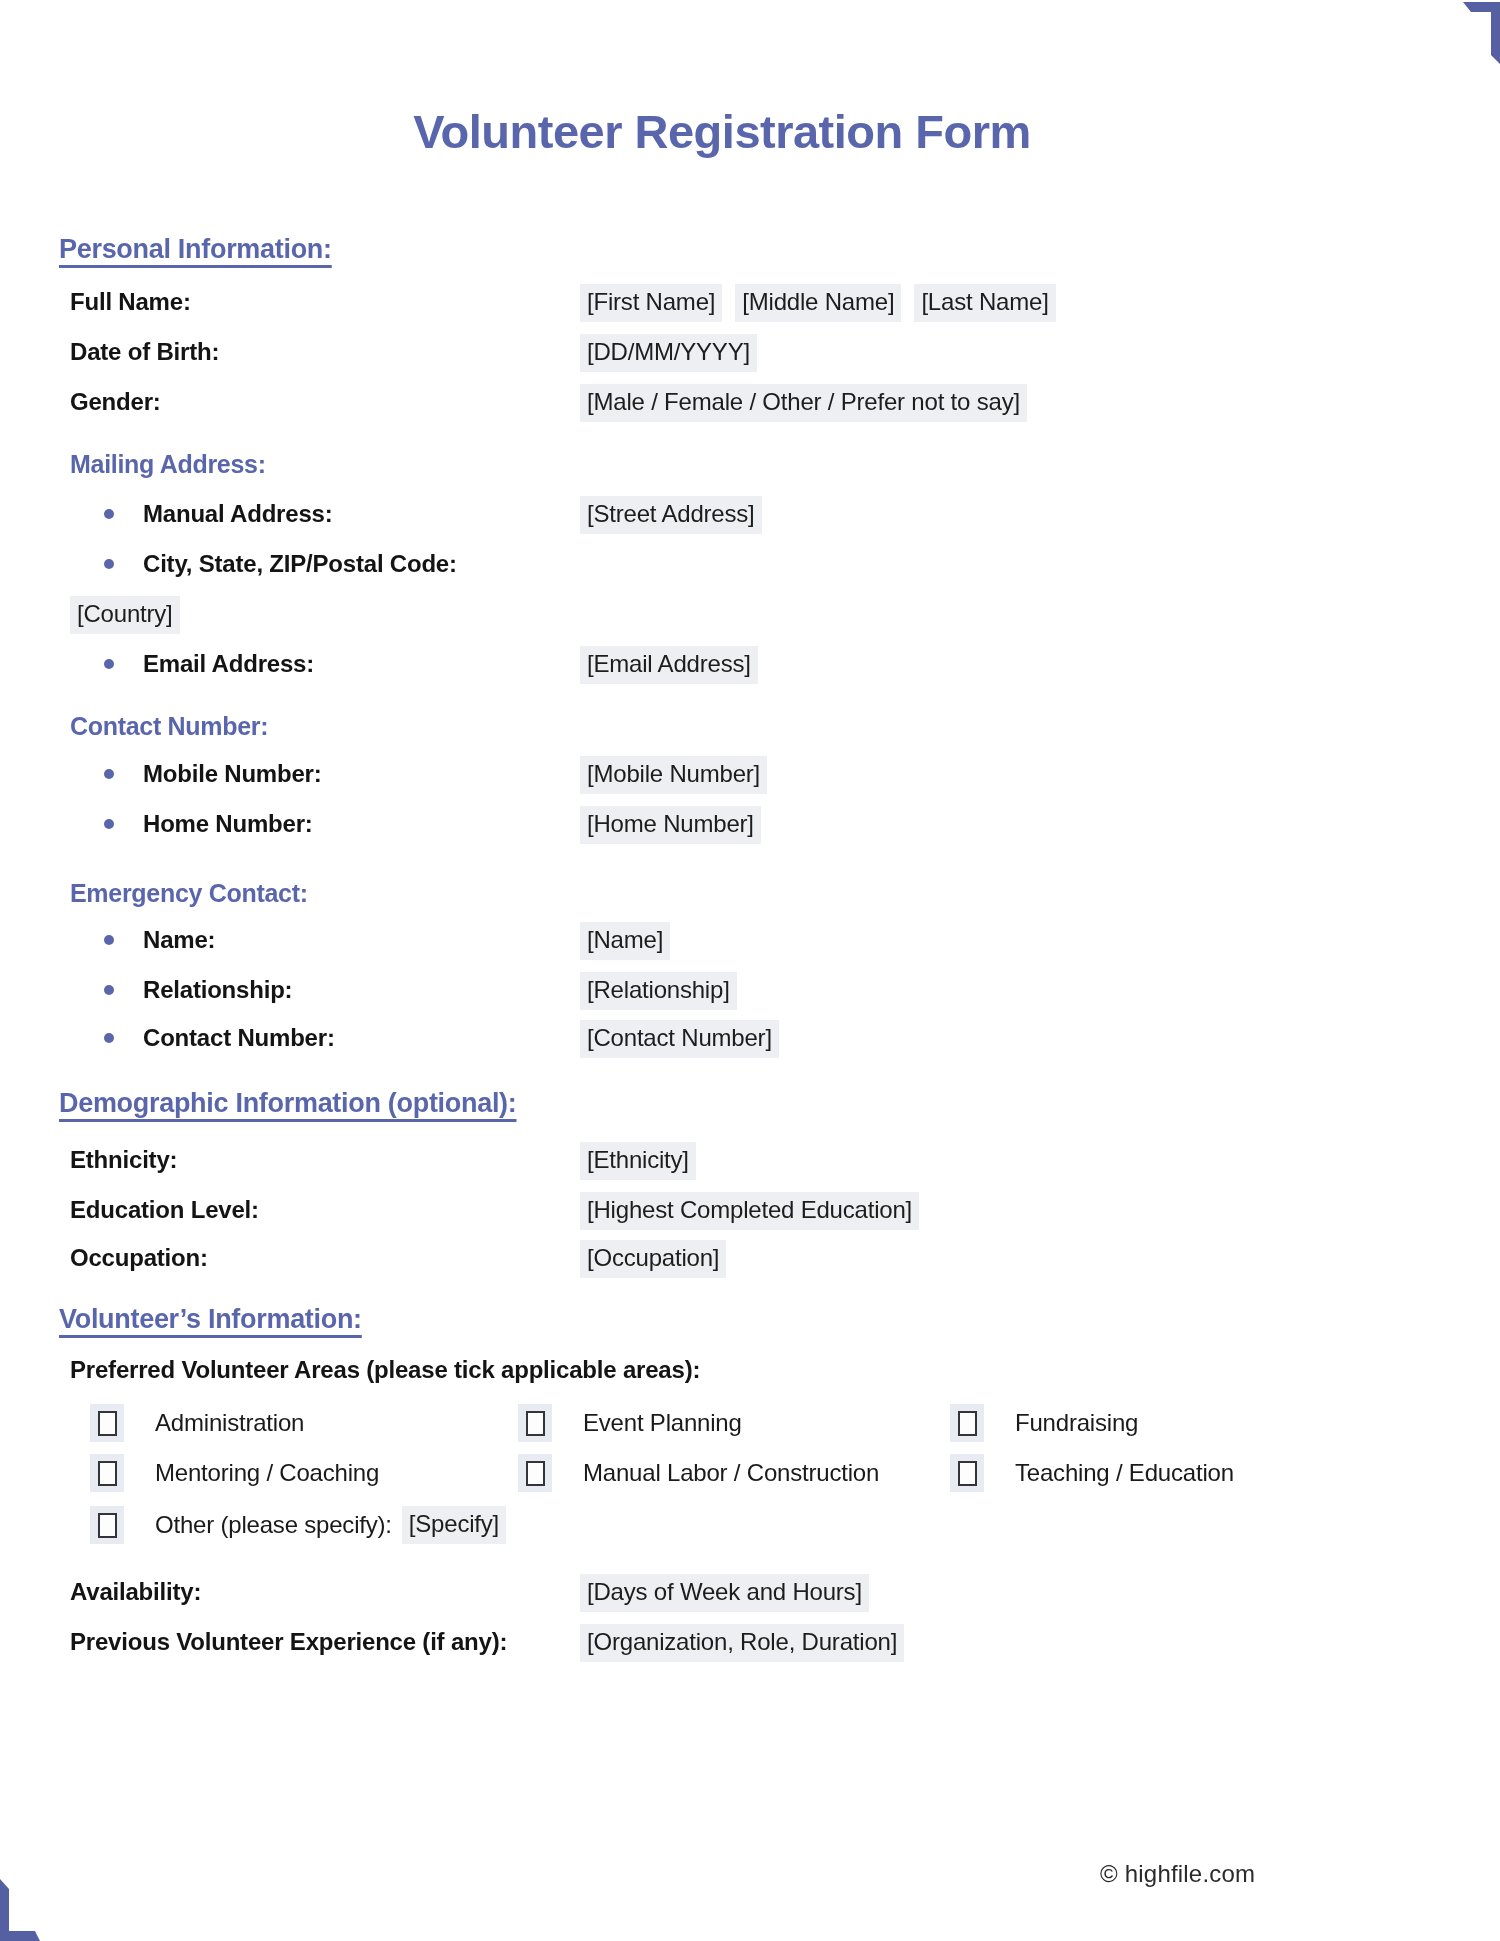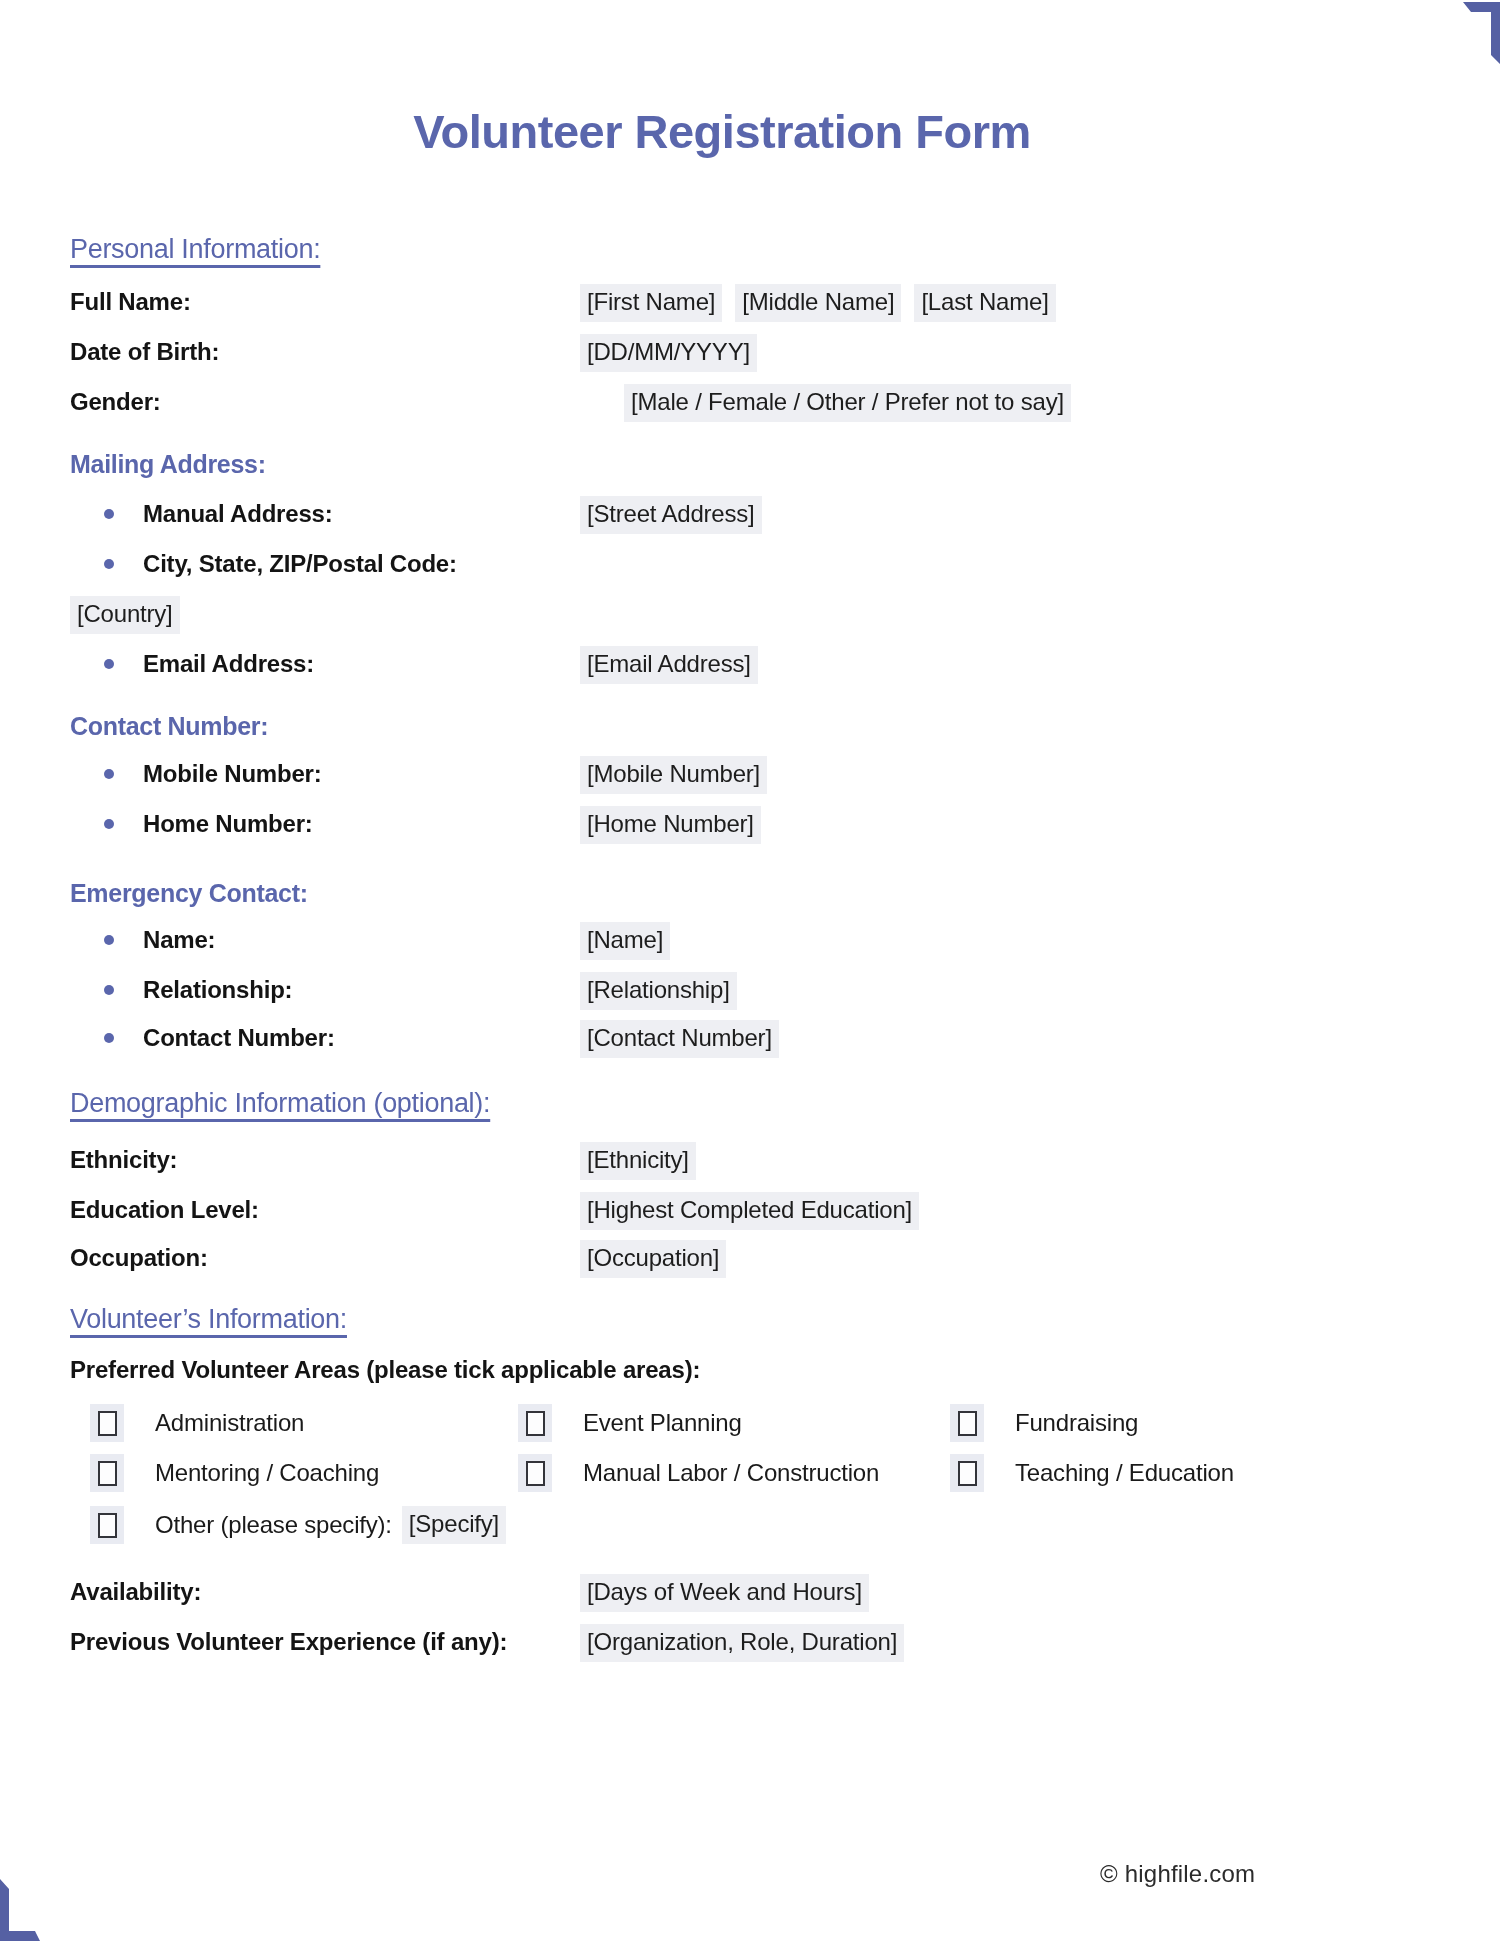--- a/index.html
+++ b/index.html
@@ -14,22 +14,22 @@
   body{
     width:1500px;height:1941px;position:relative;overflow:hidden;
     font-family:"Liberation Sans","DejaVu Sans",sans-serif;
     color:var(--ink);
   }
   .page-title{
     position:absolute;top:104px;left:0;width:1444px;text-align:center;
     font-size:47px;font-weight:700;color:var(--accent);letter-spacing:-0.5px;
   }
   .sec-heading{
-    position:absolute;left:70px;
-    font-size:27px;font-weight:400;color:var(--accent);letter-spacing:-0.3px;
+    position:absolute;left:59px;
+    font-size:27px;font-weight:700;color:var(--accent);letter-spacing:-0.3px;
     text-decoration:underline;text-decoration-thickness:3px;text-underline-offset:7px;
     text-decoration-color:var(--accent);
   }
   .sub-heading{
     position:absolute;left:70px;
     font-size:25px;font-weight:700;color:var(--accent);letter-spacing:-0.3px;
   }
   .field-row{
     position:absolute;left:70px;width:1380px;display:flex;align-items:flex-start;
     font-size:24px;line-height:36px;letter-spacing:-0.2px;
@@ -93,21 +93,21 @@
   </div>
 </div>
 
 <div class="field-row" style="top:334px;">
   <div class="fr-label">Date of Birth:</div>
   <div class="fr-values">
       <span class="ph">[DD/MM/YYYY]</span>
     </div>
 </div>
 
-<div class="field-row" style="top:384px;gap:44px;">
+<div class="field-row" style="top:384px;">
   <div class="fr-label">Gender:</div>
   <div class="fr-values">
       <span class="ph">[Male / Female / Other / Prefer not to say]</span>
     </div>
 </div>
 
 <div class="sub-heading" style="top:450px;">Mailing Address:</div>
 
 <div class="field-row" style="top:496px;">
   <div class="fr-label with-bullet"><span class="bullet"></span><span>Manual Address:</span></div>

